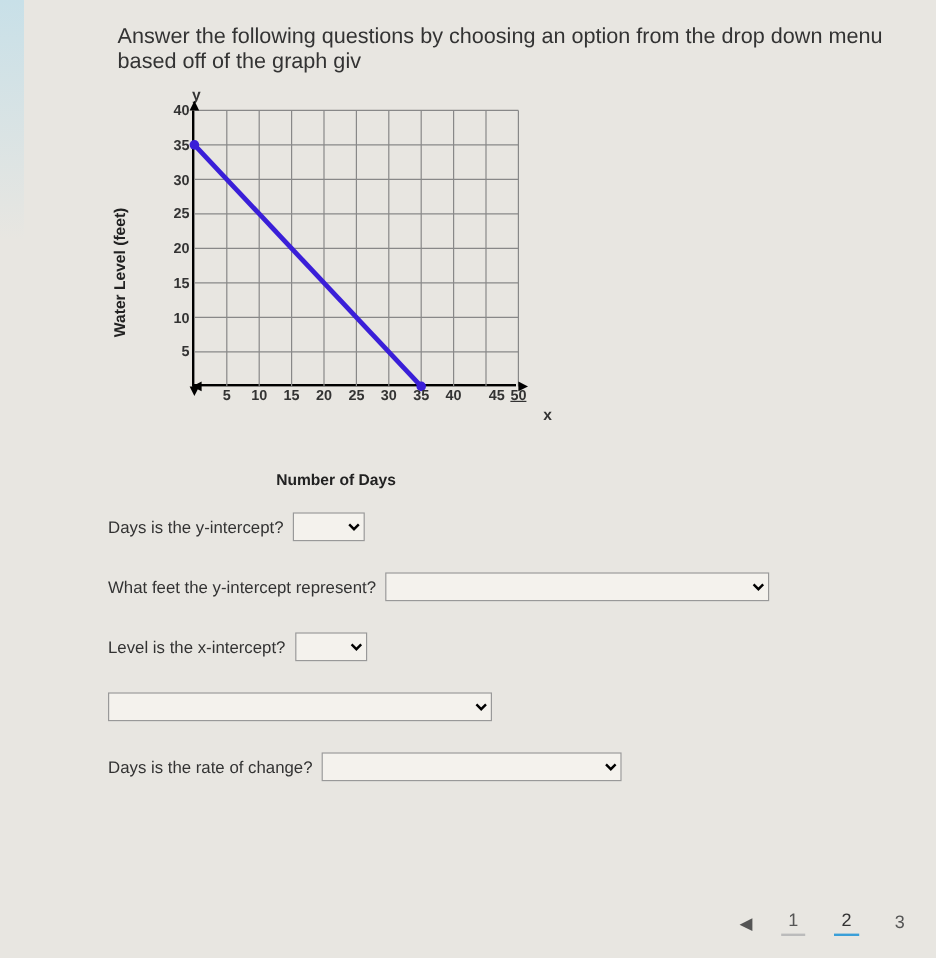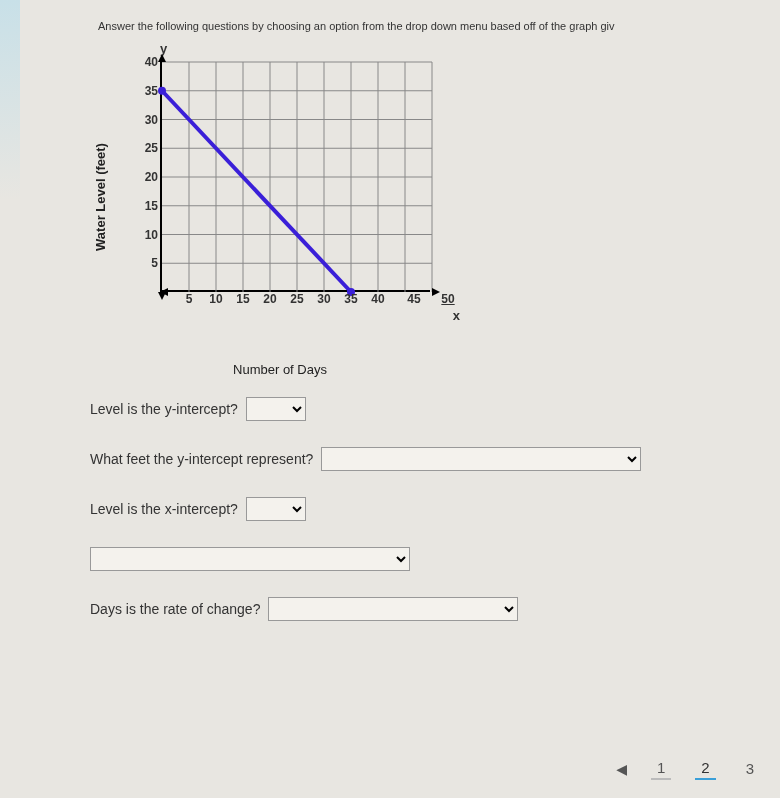--- a/index.html
+++ b/index.html
@@ -17,21 +17,21 @@
   .sidebar-hint {
     position: absolute;
     left: 0; top: 0;
     width: 20px; height: 200px;
     background: linear-gradient(to bottom, #c8e0e8, #e8e6e1);
   }
   .page {
     padding: 20px 0 0 90px;
   }
   .instructions {
-    font-size: 11px;
+    font-size: 18px;
     color: #333;
     margin: 0 0 25px 8px;
   }
   .chart-wrap {
     position: relative;
     width: 340px;
     height: 280px;
     margin-left: 20px;
     margin-bottom: 60px;
   }
@@ -44,21 +44,21 @@
     font-weight: bold;
     color: #222;
     white-space: nowrap;
   }
   .x-axis-title {
     position: absolute;
     left: 50%;
     bottom: -40px;
     transform: translateX(-50%);
     font-size: 13px;
-    font-weight: normal;
+    font-weight: bold;
     color: #222;
   }
   .y-label-top {
     position: absolute;
     left: 50px;
     top: -16px;
     font-size: 13px;
     font-weight: bold;
   }
   .x-label-right {
@@ -184,37 +184,37 @@
       </svg>
     <div class="tick-x" style="left: 27px;">5</div>
         <div class="tick-x" style="left: 54px;">10</div>
         <div class="tick-x" style="left: 81px;">15</div>
         <div class="tick-x" style="left: 108px;">20</div>
         <div class="tick-x" style="left: 135px;">25</div>
         <div class="tick-x" style="left: 162px;">30</div>
         <div class="tick-x" style="left: 189px;">35</div>
         <div class="tick-x" style="left: 216px;">40</div>
         <div class="tick-x" style="left: 252px;">45</div>
-        <div class="tick-x" style="left: 286px; text-decoration: underline;">50</div>
+        <div class="tick-x" style="left: 270px; text-decoration: underline;">50</div>
         <div class="tick-y" style="top: 201.25px;">5</div>
         <div class="tick-y" style="top: 172.5px;">10</div>
         <div class="tick-y" style="top: 143.75px;">15</div>
         <div class="tick-y" style="top: 115px;">20</div>
         <div class="tick-y" style="top: 86.25px;">25</div>
         <div class="tick-y" style="top: 57.5px;">30</div>
         <div class="tick-y" style="top: 28.75px;">35</div>
         <div class="tick-y" style="top: 0px;">40</div>
       </div>
 
     <div class="x-axis-title">Number of Days</div>
   </div>
 
   <div class="questions">
     <div class="q-row">
-      <span class="q-label">Level is the y-intercept?</span>
+      <span class="q-label">Days is the y-intercept?</span>
       <select class="small"><option></option></select>
     </div>
     <div class="q-row">
       <span class="q-label">What feet the y-intercept represent?</span>
       <select class="wide"><option></option></select>
     </div>
     <div class="q-row">
       <span class="q-label">Level is the x-intercept?</span>
       <select class="small"><option></option></select>
     </div>

